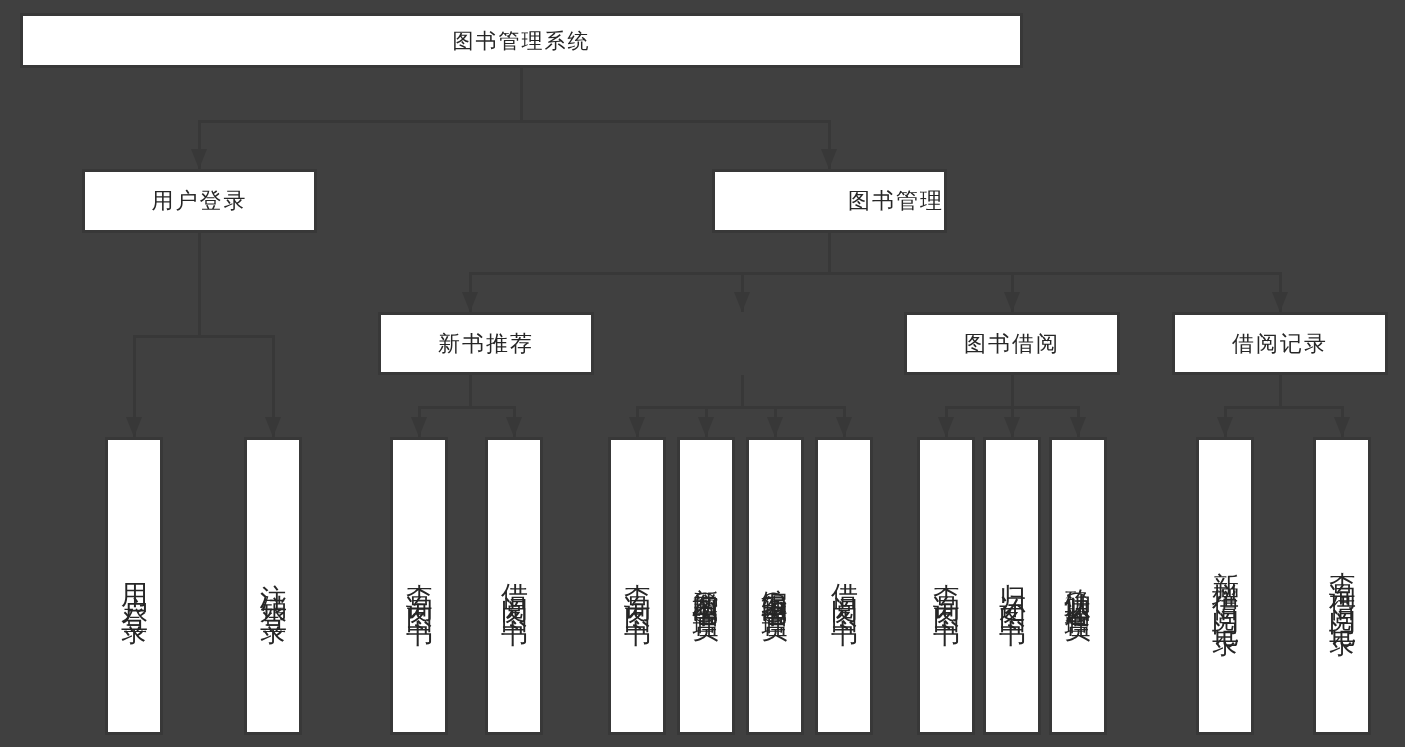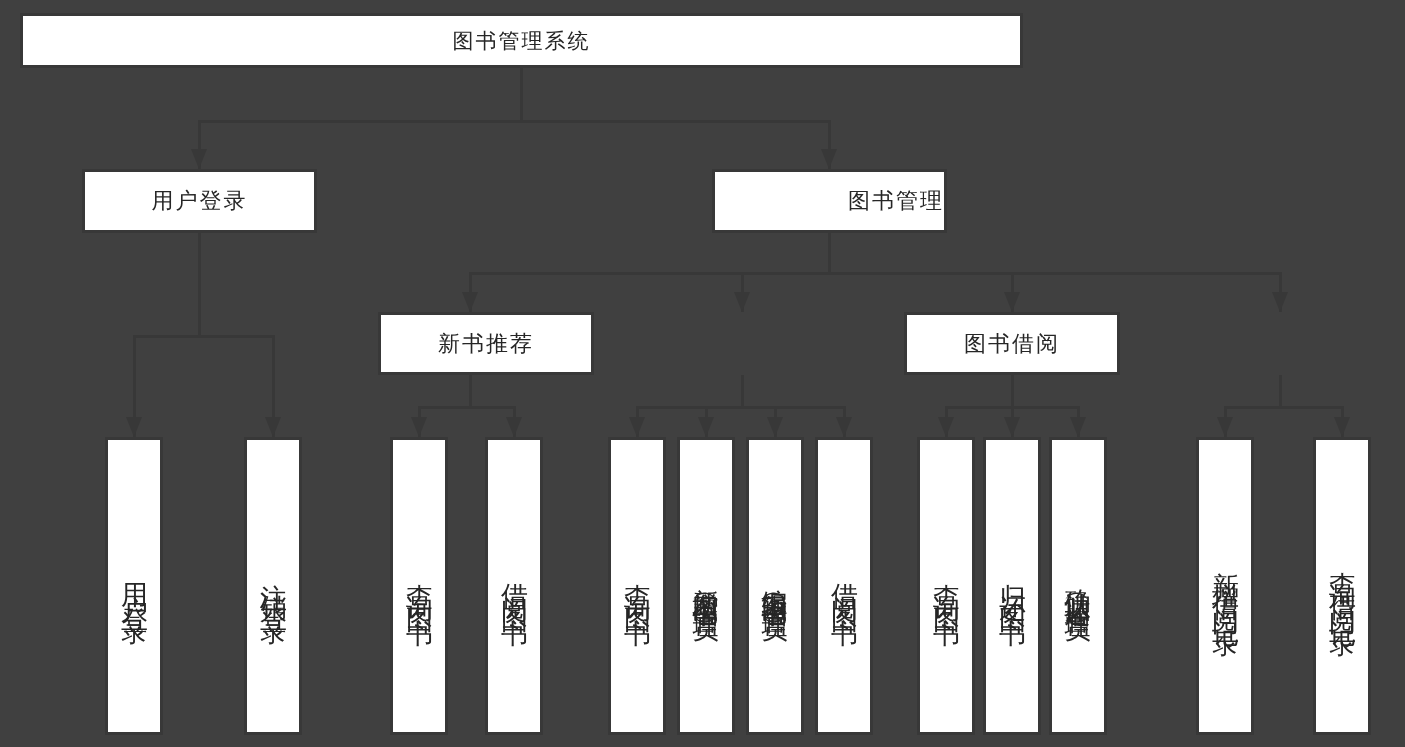--- a/index.html
+++ b/index.html
@@ -79,20 +79,23 @@
   </div>
   <div class="box" style="left:712px; top:169px; width:235px; height:64px;justify-content:flex-end;">
     <span class="hlbl">图书管理</span>
   </div>
 
   <div class="box" style="left:362px; top:312px; width:216px; height:63px;margin-left:16px;">
     <span class="hlbl">新书推荐</span>
   </div>
   <div class="box" style="left:904px; top:312px; width:216px; height:63px;">
     <span class="hlbl">图书借阅</span>
+  </div>
+  <div class="box" style="left:1172px; top:312px; width:216px; height:63px;">
+    <span class="hlbl">借阅记录</span>
   </div>
 
   <div class="box" style="left:105px; top:437px; width:58px; height:298px;">
     <span class="vtext">用户登录</span>
   </div>
   <div class="box" style="left:244px; top:437px; width:58px; height:298px;">
     <span class="vtext">注销登录</span>
   </div>
 
   <div class="box" style="left:390px; top:437px; width:58px; height:298px;">

